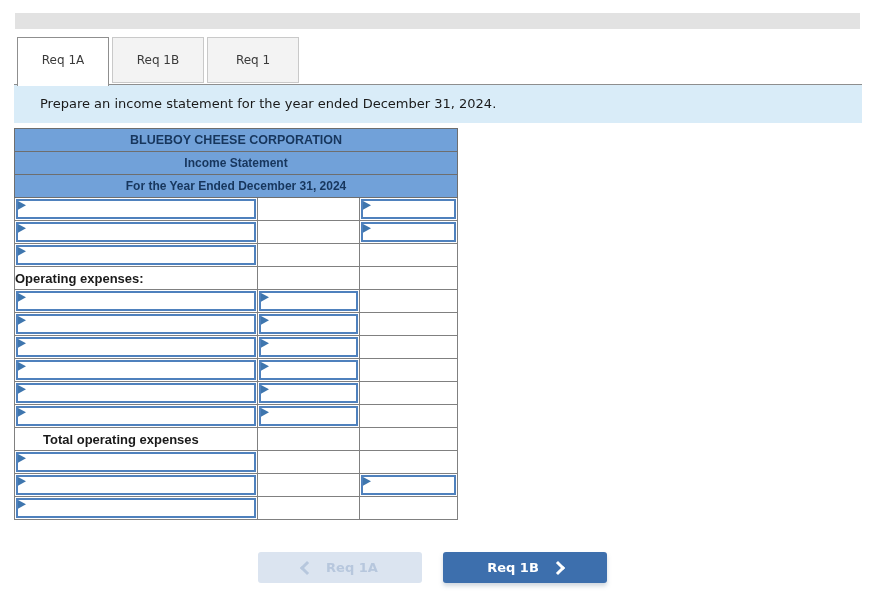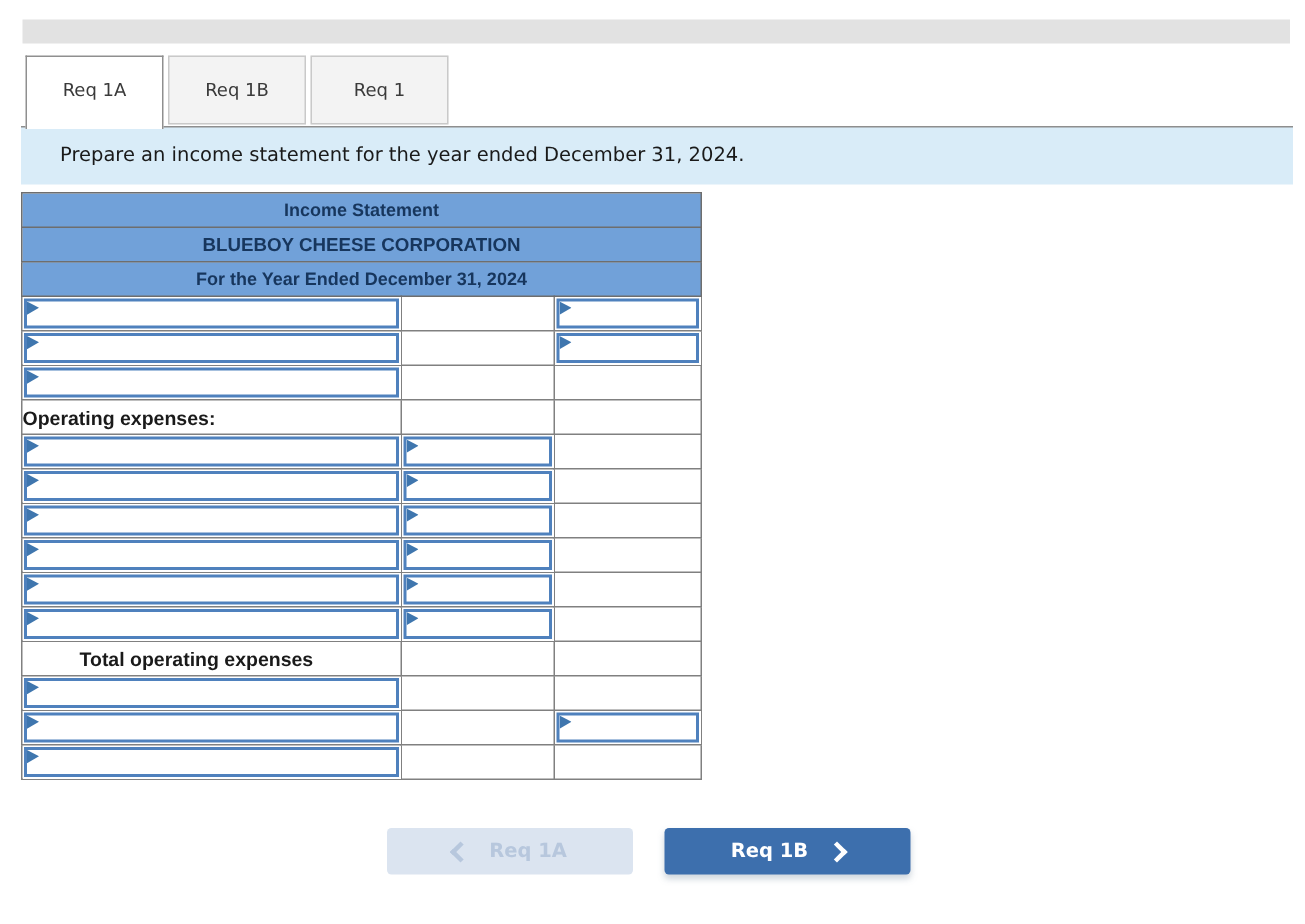--- a/index.html
+++ b/index.html
@@ -39,21 +39,21 @@
   }
   td.col-c1{width:214px;}
   td.col-c2{width:101px;}
   td.col-c3{width:97px;}
   tr.hdr td{
     background:#71a1d9;color:#17365d;font-weight:bold;text-align:center;
     font-size:12px;border:1px solid #6e6e6e;
   }
   tr.hdr td.hdr-title{font-size:12.5px;}
   td.lbl{padding-left:4px;}
-  td.lbl.indent{padding-left:38px;}
+  td.lbl.indent{padding-left:28px;}
   td.input-cell{position:relative;}
   .cellbox{
     position:absolute;left:1px;right:1px;top:1px;bottom:1px;
     border:2px solid #4f81bd;background:#fff;cursor:text;
   }
   .flag{
     position:absolute;left:0;top:0;width:8px;height:10px;background:#3f76ae;
     clip-path:polygon(0 0,100% 42%,0 88%);
   }
   td.u-single{border-bottom:2px solid #000;}
@@ -81,24 +81,24 @@
   <div class="tab active">Req 1A</div>
   <div class="tab">Req 1B</div>
   <div class="tab">Req 1</div>
 </div>
 
 <div class="banner">Prepare an income statement for the year ended December 31, 2024.</div>
 
 <table class="statement">
   <tbody>
     <tr class="hdr">
-      <td colspan="3">Income Statement</td>
+      <td colspan="3" class="hdr-title">BLUEBOY CHEESE CORPORATION</td>
     </tr>
     <tr class="hdr">
-      <td colspan="3" class="hdr-title">BLUEBOY CHEESE CORPORATION</td>
+      <td colspan="3">Income Statement</td>
     </tr>
     <tr class="hdr">
       <td colspan="3">For the Year Ended December 31, 2024</td>
     </tr>
   <tr>
         <td class="col-c1 input-cell">
           <div class="cellbox">
             <span class="flag"></span>
           </div>
         </td>

